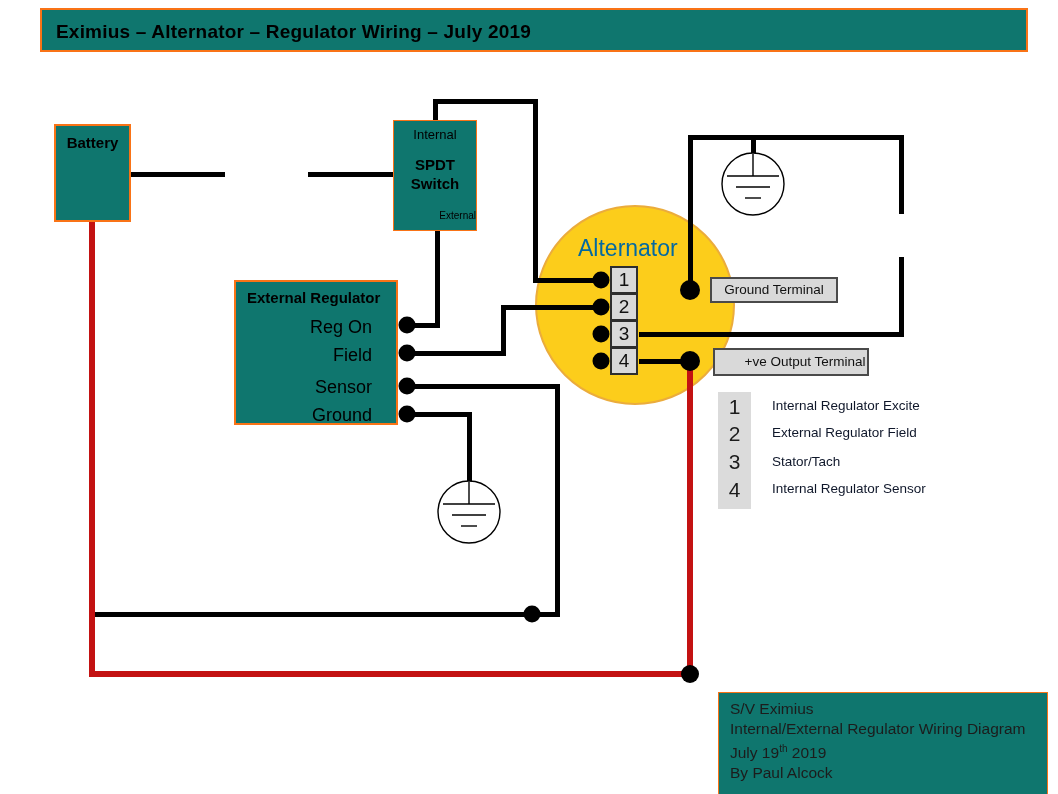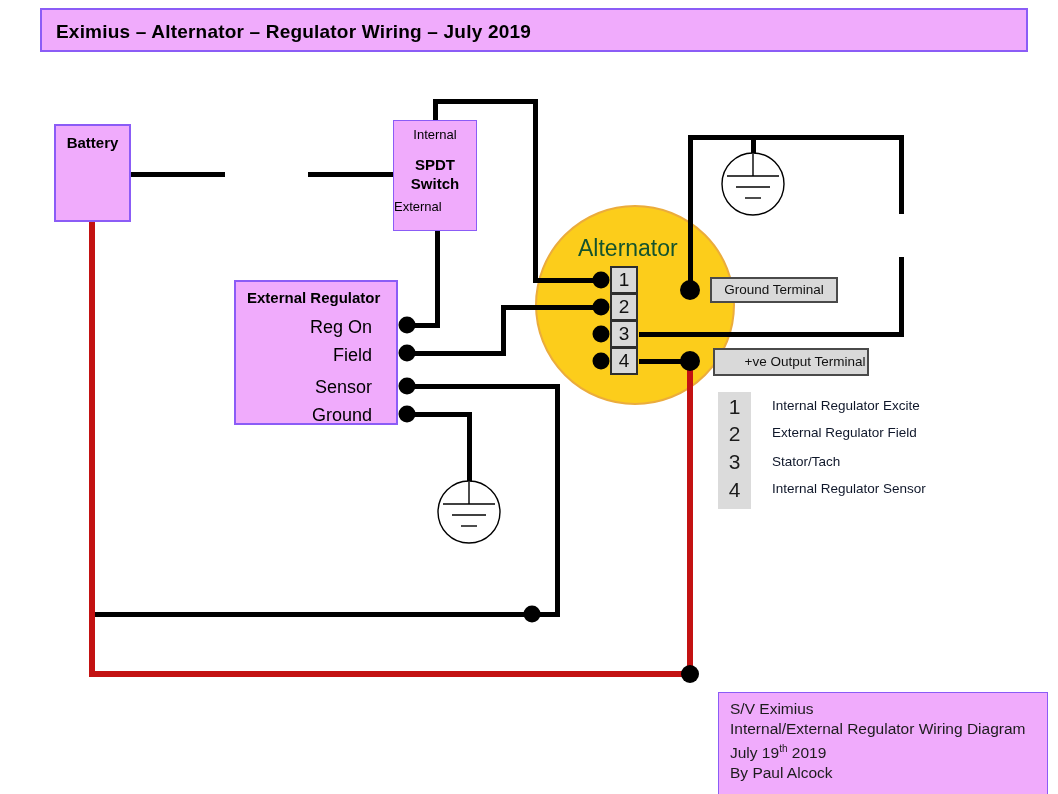--- a/index.html
+++ b/index.html
@@ -1,37 +1,37 @@
 <!DOCTYPE html>
 <html><head>
 <meta charset="utf-8">
 <style>
   html,body{margin:0;padding:0;background:#fff;}
   #canvas{
     position:relative;width:1058px;height:794px;background:#fff;overflow:hidden;
     font-family:"Liberation Sans", sans-serif;color:#000;
   }
-  .box{position:absolute;background:#f0abfc;border:2px solid #8b5cf6;box-sizing:border-box;}
+  .box{position:absolute;background:#0f766e;border:2px solid #f97316;box-sizing:border-box;}
   .title-box{left:40px;top:8px;width:988px;height:44px;}
   .title-text{position:absolute;left:14px;top:11px;font-size:19px;font-weight:bold;letter-spacing:.2px;}
   .battery-box{left:54px;top:124px;width:77px;height:98px;}
   .battery-label{position:absolute;left:0;top:8px;width:100%;font-size:15px;font-weight:bold;text-align:center;}
   .ignition-box{left:225px;top:128px;width:83px;height:94px;}
   .ignition-label{position:absolute;left:0;top:7px;width:100%;font-size:15px;font-weight:bold;text-align:center;line-height:19px;}
   .spdt-box{left:393px;top:120px;width:84px;height:111px;border-width:1.5px;}
   .spdt-int{position:absolute;left:0;top:6px;width:100%;font-size:13px;text-align:center;}
   .spdt-main{position:absolute;left:0;top:34px;width:100%;font-size:15px;font-weight:bold;text-align:center;line-height:19px;padding:0 10px;box-sizing:border-box;}
-  .spdt-ext{position:absolute;left:0;top:78px;width:100%;font-size:13px;text-align:left;}
+  .spdt-ext{position:absolute;left:0;top:89px;width:100%;font-size:10px;text-align:right;}
   .reg-box{left:234px;top:280px;width:164px;height:145px;}
   .reg-title{position:absolute;left:11px;top:7px;font-size:15px;font-weight:bold;}
   .pin{position:absolute;right:24px;height:18px;line-height:18px;font-size:18px;text-align:right;}
   .pin0{top:36px;} .pin1{top:64px;} .pin2{top:96px;} .pin3{top:124px;}
   .alt-circle{position:absolute;left:535px;top:205px;width:200px;height:200px;border-radius:50%;
     background:#FCCD1B;border:2px solid #EBAC3C;box-sizing:border-box;z-index:1;}
-  .alt-label{position:absolute;left:578px;top:235px;font-size:23px;color:#14532d;z-index:3;}
+  .alt-label{position:absolute;left:578px;top:235px;font-size:23px;color:#0369a1;z-index:3;}
   .term-cell{position:absolute;left:610px;width:28px;height:28px;background:#D9D9D9;border:2px solid #2e2e2e;
     box-sizing:border-box;z-index:3;text-align:center;font-size:19px;line-height:24px;color:#111;}
   .tach-box{left:836px;top:213px;width:126px;height:45px;}
   .tach-label{position:absolute;left:0;top:12px;width:100%;text-align:center;font-size:16px;font-weight:bold;}
   .tag{position:absolute;background:#D9D9D9;border:2px solid #4a4a4a;box-sizing:border-box;z-index:3;
     font-size:13.5px;text-align:center;color:#111;}
   .ground-tag{left:710px;top:277px;width:128px;height:26px;line-height:22px;}
   .output-tag{left:713px;top:348px;width:156px;height:28px;line-height:24px;padding-left:28px;}
   .legend-strip{position:absolute;left:718px;top:392px;width:33px;height:117px;background:#DBDBDB;}
   .legend-num{position:absolute;left:718px;width:33px;height:27px;text-align:center;font-size:21px;line-height:27px;color:#1c1c1c;}

